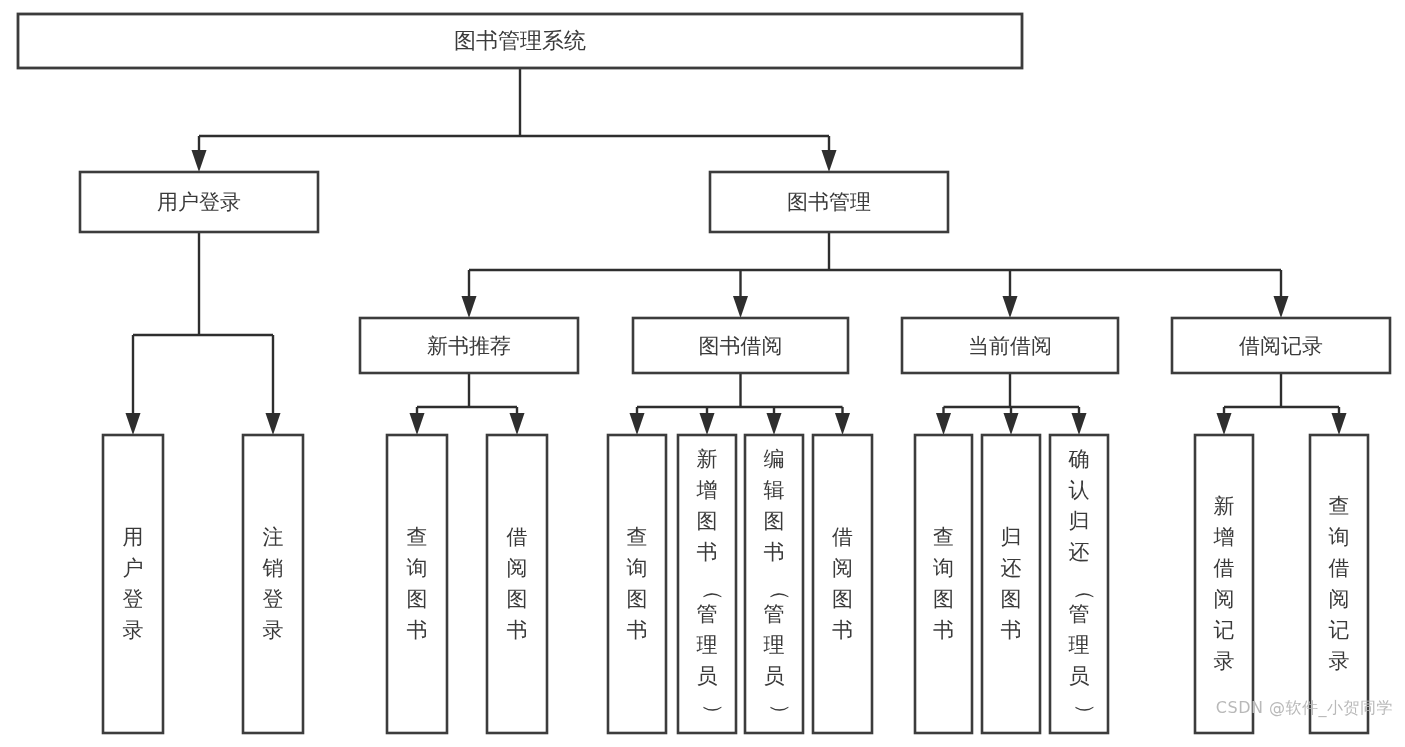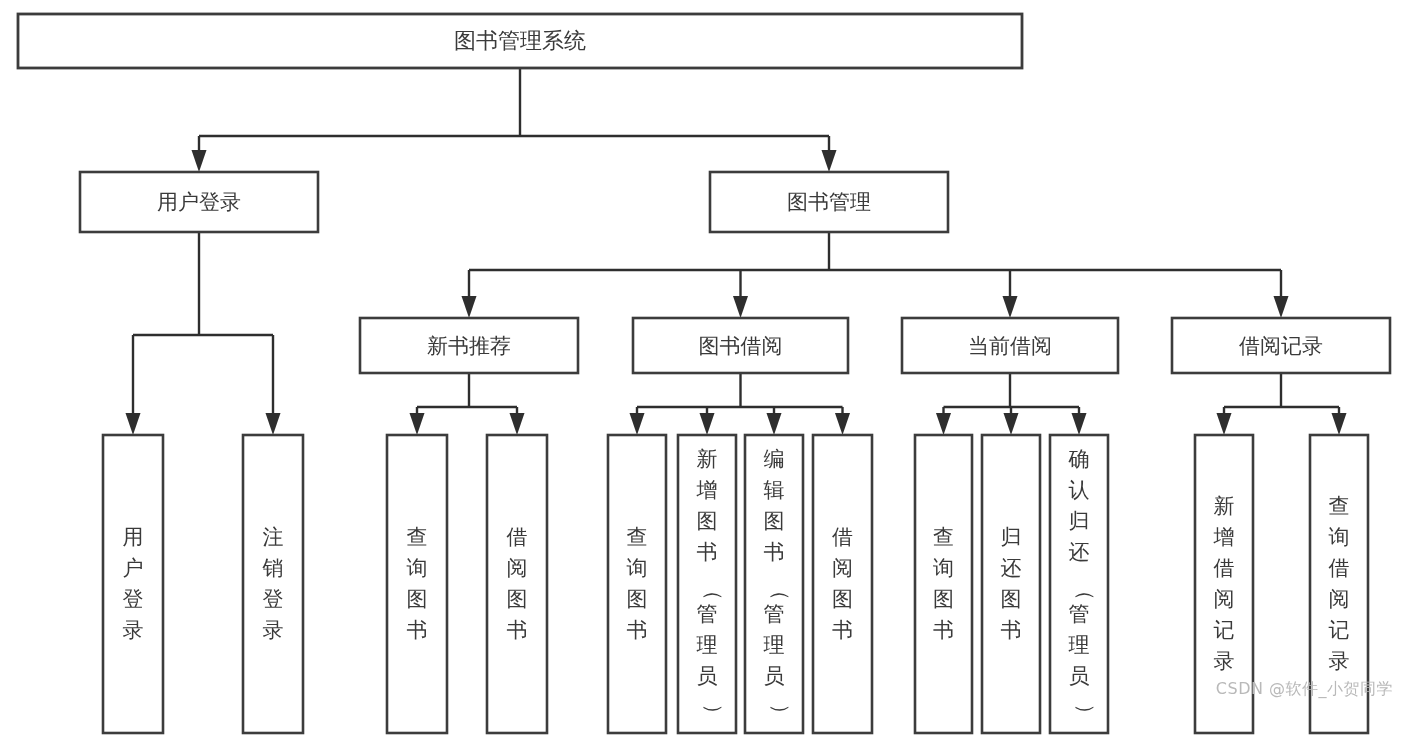--- a/index.html
+++ b/index.html
@@ -60,21 +60,21 @@
   }
   .node-label-vertical {
     fill: #3a3a3a;
     font-family: "DejaVu Sans", "Liberation Sans", sans-serif;
     font-size: 21px;
     text-anchor: middle;
   }
   .watermark-text {
     position: absolute;
     right: 12px;
-    bottom: 19px;
+    bottom: 0;
     font-family: "DejaVu Sans", "Liberation Sans", sans-serif;
     font-size: 16px;
     color: #b9b9b9;
     letter-spacing: 0.5px;
     white-space: nowrap;
     user-select: none;
   }
 </style>
 </head>
 <body>

